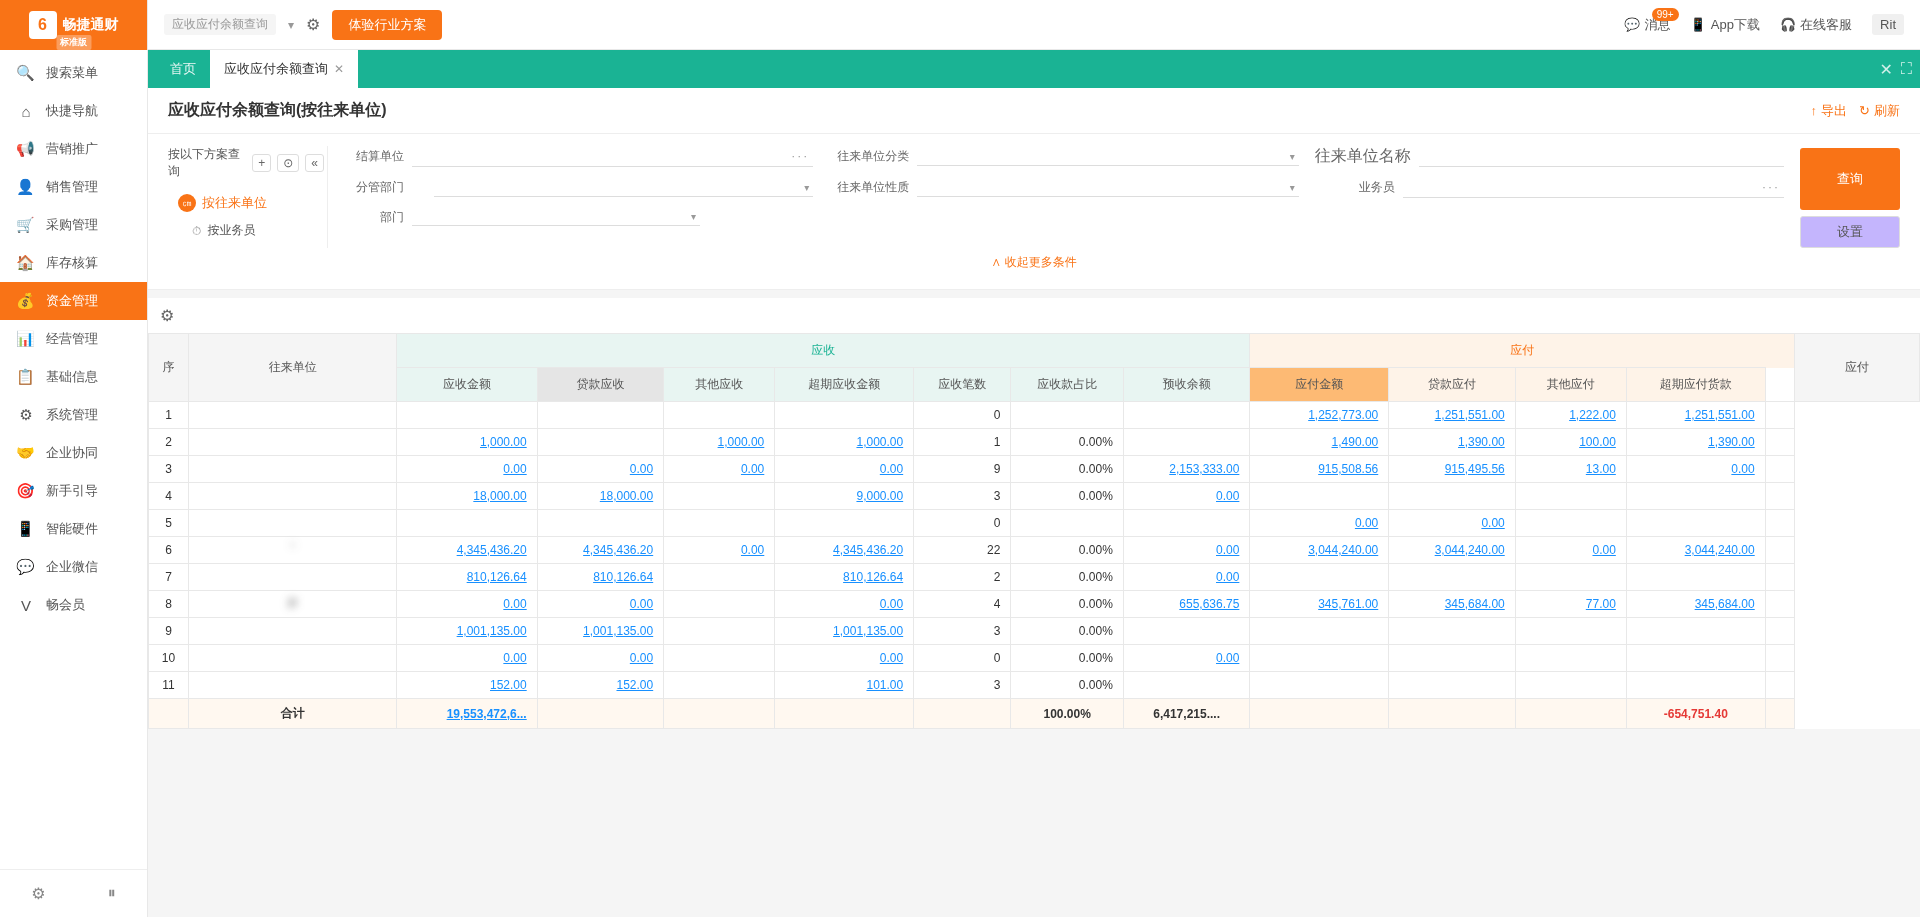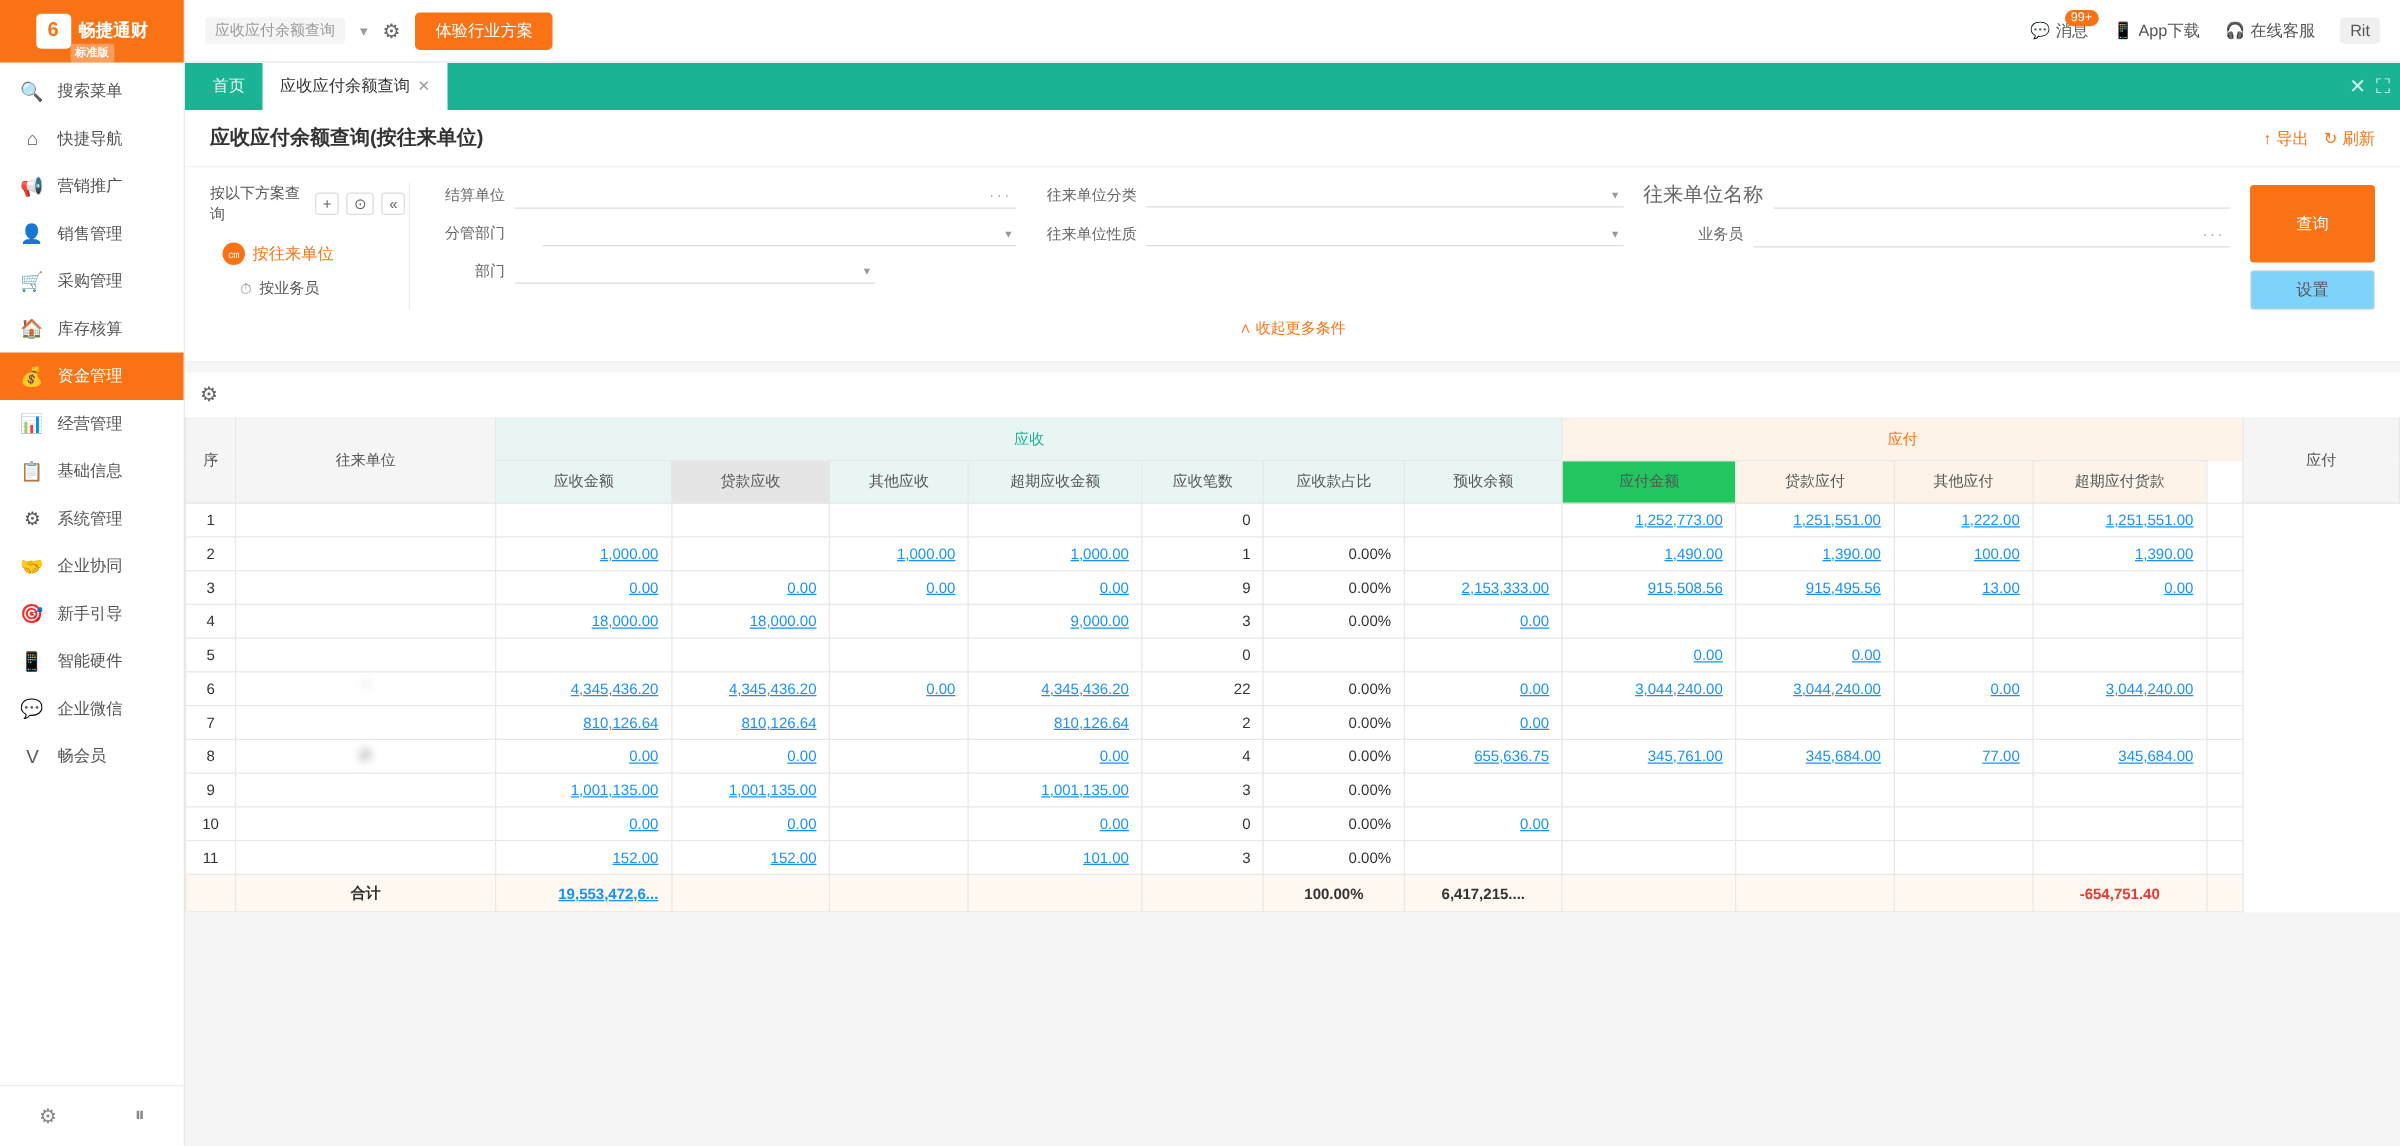--- a/index.html
+++ b/index.html
@@ -129,21 +129,21 @@
     
     ::-webkit-scrollbar { width: 6px; height: 6px; }
     ::-webkit-scrollbar-thumb { background: #ccc; border-radius: 3px; }
     ::-webkit-scrollbar-track { background: #f5f5f5; }
 
     .query-btn {
       background: #f97316; color: #fff; border: none; border-radius: 3px;
       padding: 22px 20px; cursor: pointer; font-size: 13px;
     }
     .set-btn {
-      background: #7dd3fc; color: #555; border: 1px solid #ddd; border-radius: 3px;
+      background: #c4b5fd; color: #555; border: 1px solid #ddd; border-radius: 3px;
       padding: 6px 36px; cursor: pointer; font-size: 13px;
     }
 
     .table-container { overflow-x: auto; }
 
     .blurred { filter: blur(4px); user-select: none; }
   </style>
 </head>
 <body>
 
@@ -382,21 +382,21 @@
               <th rowspan="2" style="min-width:90px;">应付</th>
             </tr>
             <tr>
               <th style="background:#e8f5f2;min-width:100px;">应收金额</th>
               <th style="background:#e5e5e5;min-width:90px;">贷款应收</th>
               <th style="background:#e8f5f2;min-width:80px;">其他应收</th>
               <th style="background:#e8f5f2;min-width:100px;">超期应收金额</th>
               <th style="background:#e8f5f2;min-width:70px;">应收笔数</th>
               <th style="background:#e8f5f2;min-width:80px;">应收款占比</th>
               <th style="background:#e8f5f2;min-width:90px;">预收余额</th>
-              <th style="background:#22c55e;min-width:100px;">应付金额</th>
+              <th style="background:#fdba74;min-width:100px;">应付金额</th>
               <th style="background:#fef3e8;min-width:90px;">贷款应付</th>
               <th style="background:#fef3e8;min-width:80px;">其他应付</th>
               <th style="background:#fef3e8;min-width:100px;">超期应付货款</th>
             </tr>
           </thead>
           <tbody id="table-body">
           <tr>
                 <td class="row-num">1</td>
                 <td class="col-partner blurred"></td>
                 <td class="num-right"></td>

